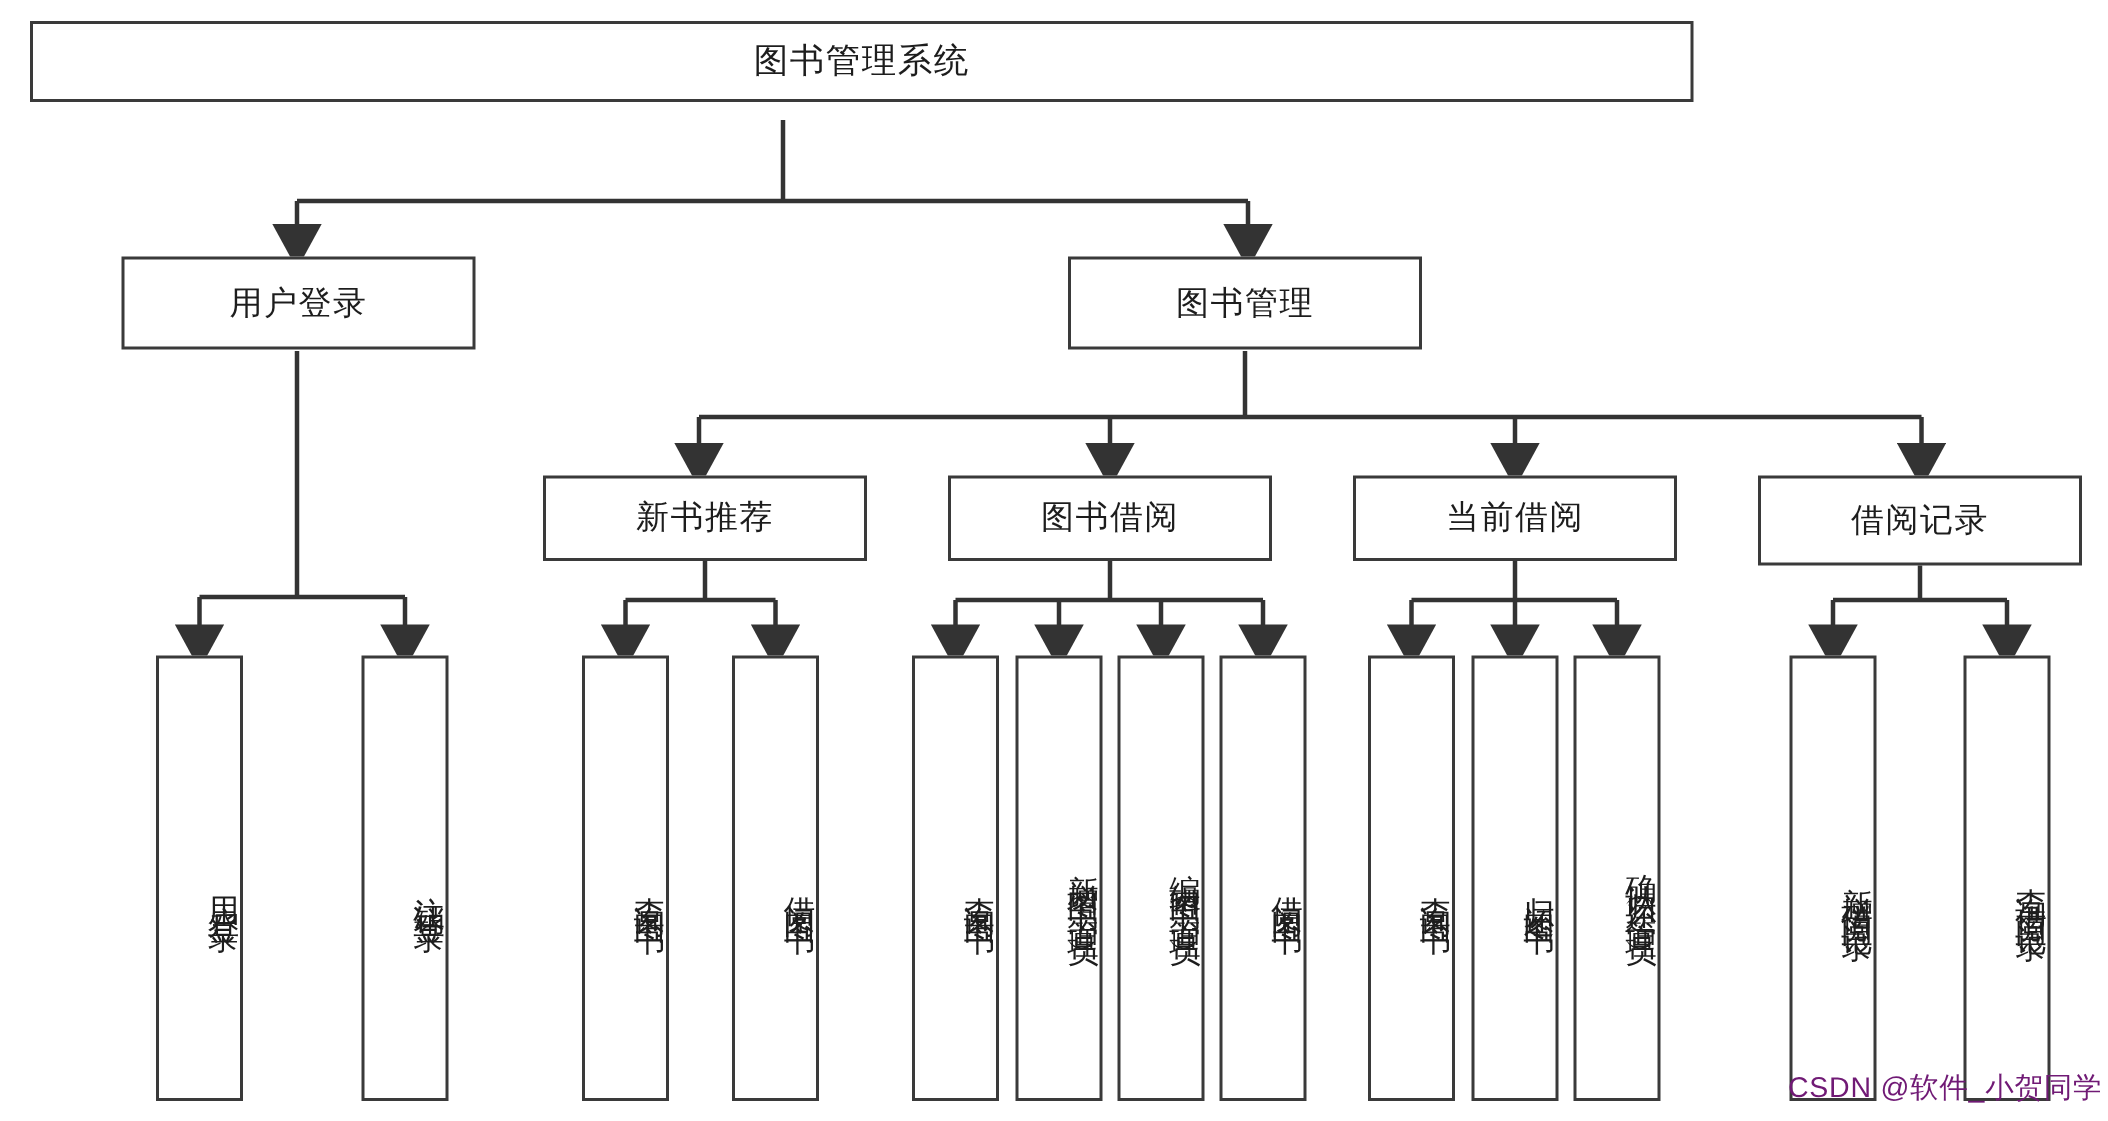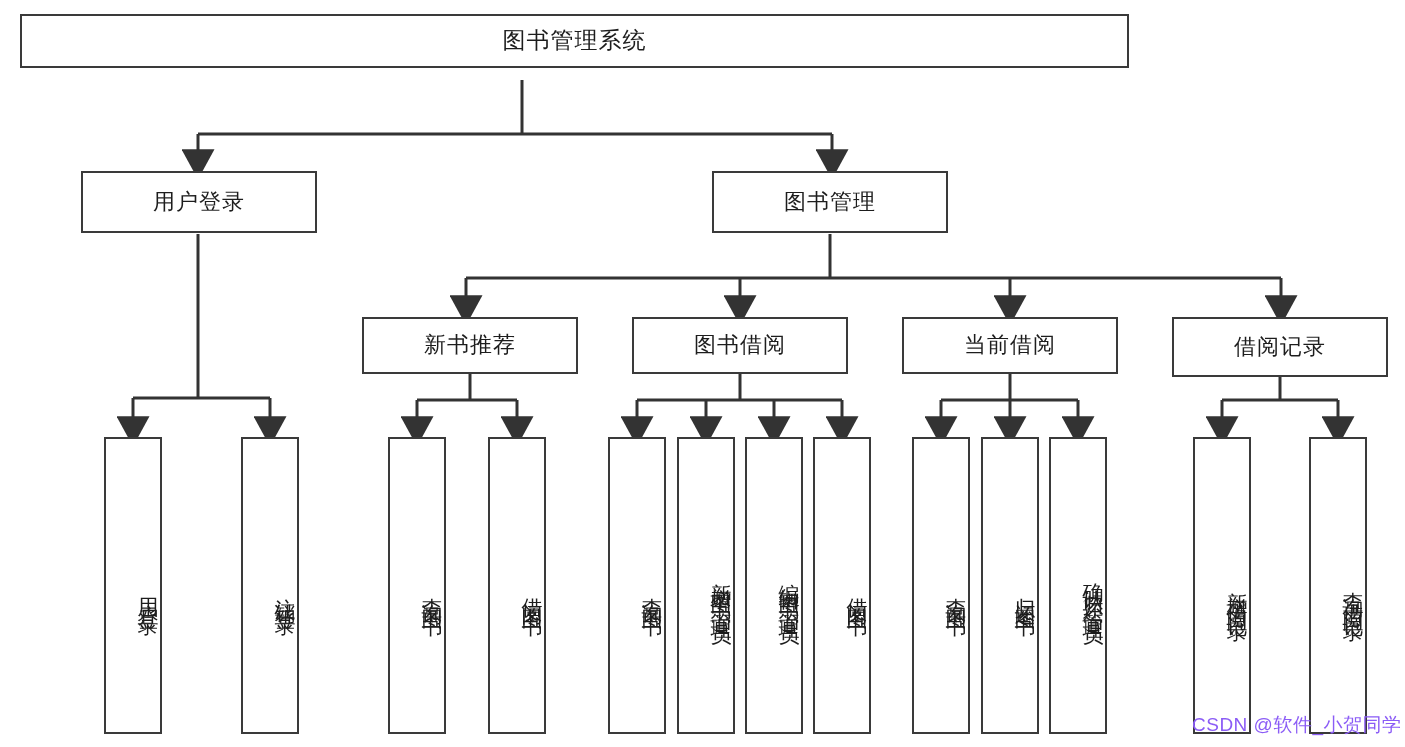--- a/index.html
+++ b/index.html
@@ -54,21 +54,21 @@
     line-height: 1.1;
   }
   .node.v .vtext {
     writing-mode: vertical-rl;
     text-orientation: upright;
     display: block;
     white-space: nowrap;
   }
   .watermark {
     position: absolute;
-    color: #8b5cf6;
+    color: #701a75;
     font-size: 19px;
     letter-spacing: 0.5px;
     white-space: nowrap;
     user-select: none;
   }
 </style>
 </head>
 <body>
 
 <div id="canvas">

